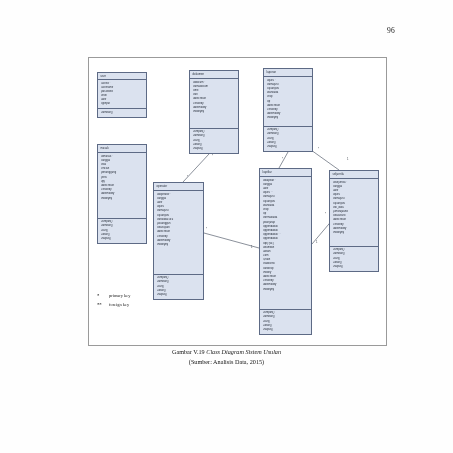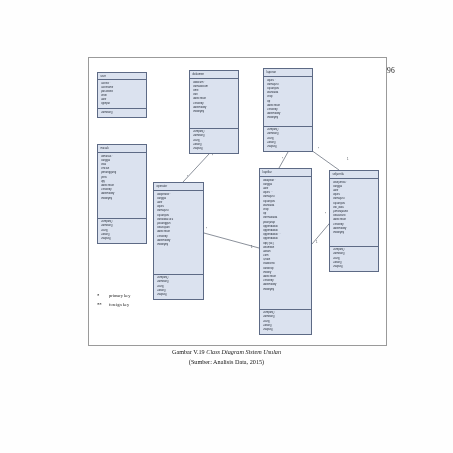--- a/index.html
+++ b/index.html
@@ -14,21 +14,20 @@
     position:absolute;inset:0;
     background:#fefefe;
   }
   #page-number{
     position:absolute;
     top:26px;right:58px;
     font-size:7.5px;
     font-weight:normal;
     color:#1a1a1a;
     letter-spacing:.3px;
-    margin-top:40px;
   }
   #figure-frame{
     position:absolute;
     left:88px;top:57px;
     width:297px;height:287px;
     border:0.7px solid #9a9a9a;
     background:#ffffff;
     overflow:hidden;
   }
   #connector-layer{

